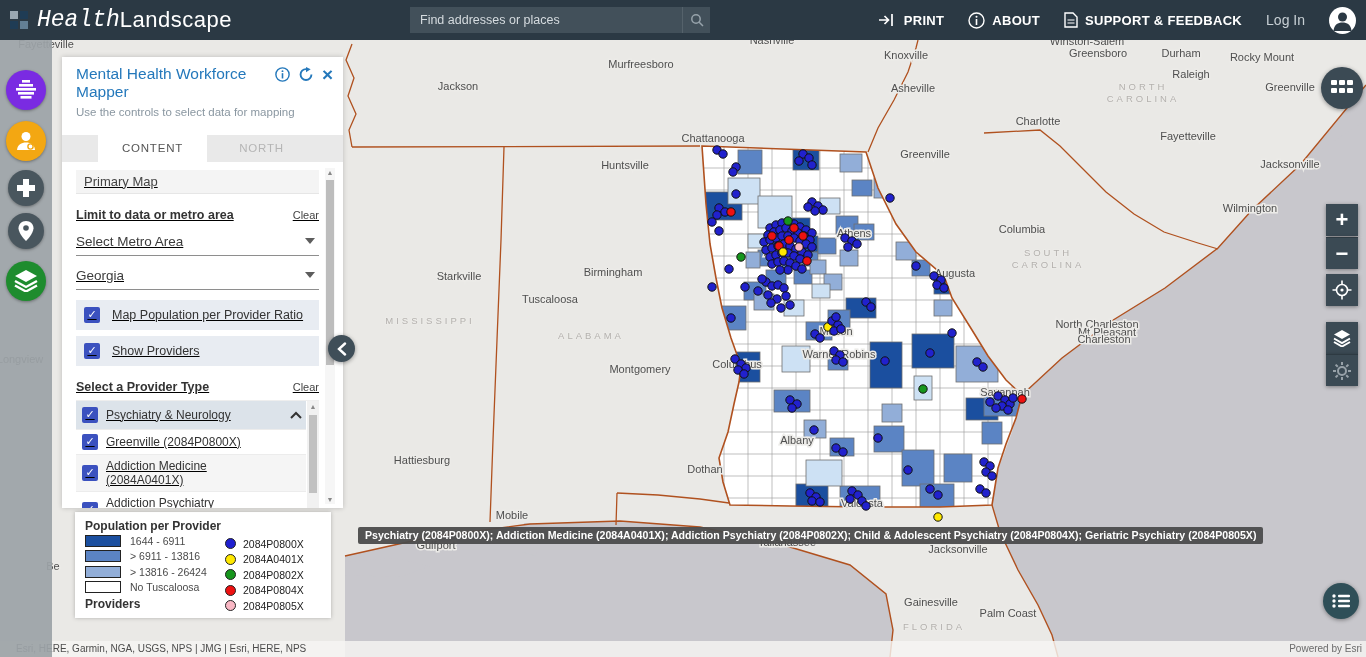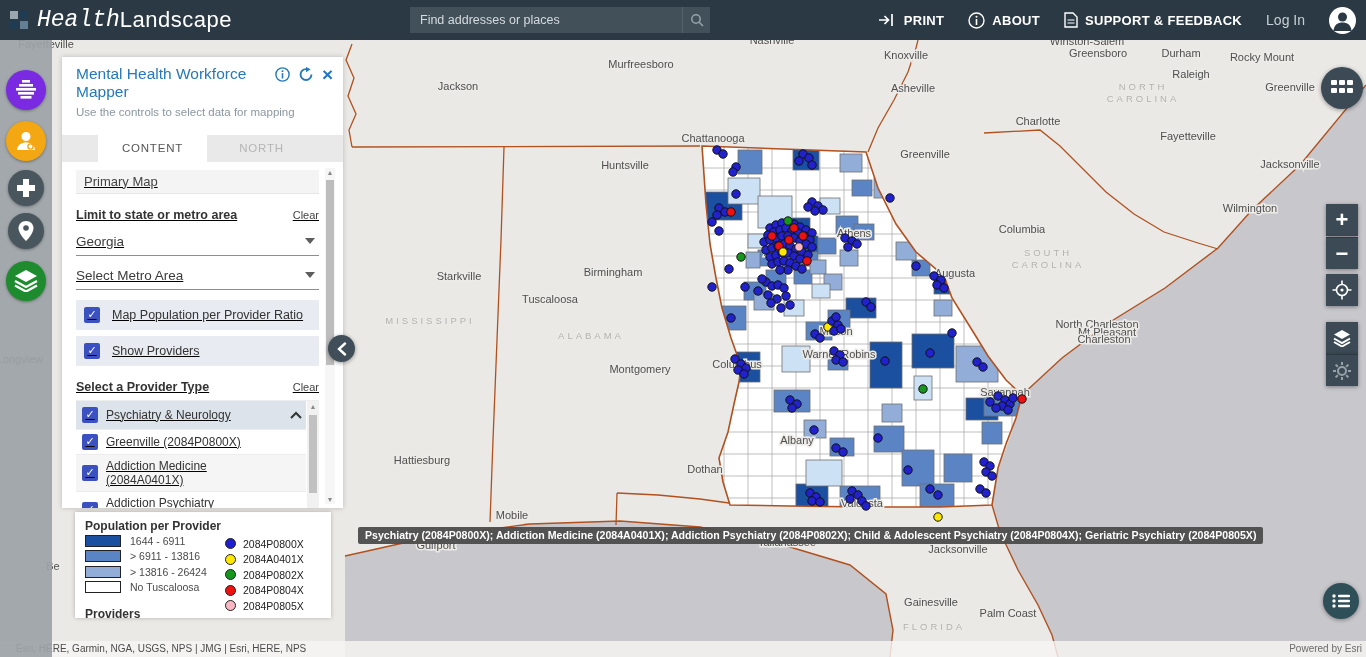--- a/index.html
+++ b/index.html
@@ -80,21 +80,21 @@
   
   #legend { position:absolute; left:75px; top:512px; width:256px; height:106px; background:#fff; z-index:34; box-shadow:0 0 4px rgba(0,0,0,.25); padding:7px 10px; }
   .legend-title { font-size:12px; font-weight:700; color:#333; }
   .lrow { display:flex; align-items:center; height:15.5px; gap:9px; }
   .swatch { width:36px; height:12px; border:1px solid #222; }
   .lrow .ltxt { font-size:10.5px; color:#4a4a4a; }
   #legend-codes { position:absolute; left:150px; top:24px; }
   .crow { display:flex; align-items:center; height:15.5px; gap:7px; }
   .cdot { width:11px; height:11px; border-radius:50%; border:1.5px solid #222; }
   .crow .ctxt { font-size:10.5px; color:#222; }
-  .legend-providers { font-size:12px; font-weight:700; color:#333; margin-top:12px; }
+  .legend-providers { font-size:12px; font-weight:700; color:#333; margin-top:2px; }
 
   svg text.city { font-size:11px; fill:#4f4f4f; paint-order:stroke; stroke:#ecebe8; stroke-width:3px; font-family:"Liberation Sans",sans-serif; }
   svg text.state { font-size:9.5px; fill:#b4b1ae; letter-spacing:3px; paint-order:stroke; stroke:#ecebe8; stroke-width:2px; font-family:"Liberation Sans",sans-serif; }
 </style>
 </head>
 <body>
 
 <div id="map-area">
   <svg id="map-svg" width="1366" height="617" viewBox="0 0 1366 617">
       <g transform="translate(0,-40)">
@@ -612,29 +612,29 @@
     </div>
     <div class="panel-sub">Use the controls to select data for mapping</div>
   </div>
   <div class="tabs">
     <div class="tab active">CONTENT</div>
     <div class="tab">NORTH</div>
   </div>
   <div class="panel-body">
     <div class="section-bar">Primary Map</div>
     <div class="lbl-row">
-      <span class="lbl">Limit to state or metro area</span>
+      <span class="lbl">Limit to data or metro area</span>
       <span class="clear">Clear</span>
+    </div>
+    <div class="select">
+      <span>Select Metro Area</span>
+      <span class="caret"></span>
     </div>
     <div class="select">
       <span>Georgia</span>
-      <span class="caret"></span>
-    </div>
-    <div class="select">
-      <span>Select Metro Area</span>
       <span class="caret"></span>
     </div>
     <div class="toggle-row">
       <span class="cb">✓</span>
       <span class="tlabel">Map Population per Provider Ratio</span>
     </div>
     <div class="toggle-row">
       <span class="cb">✓</span>
       <span class="tlabel">Show Providers</span>
     </div>

